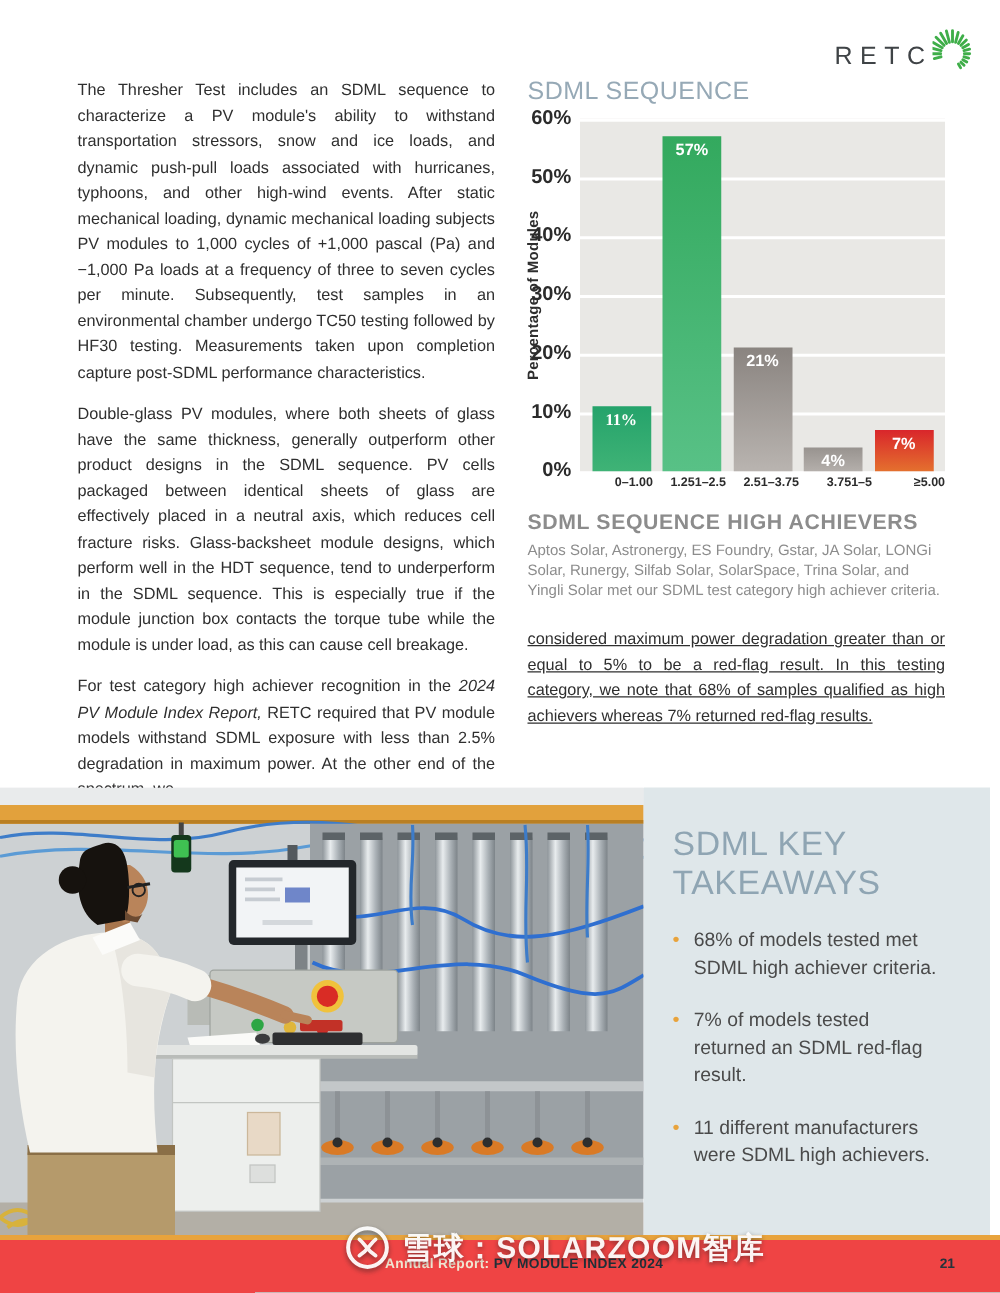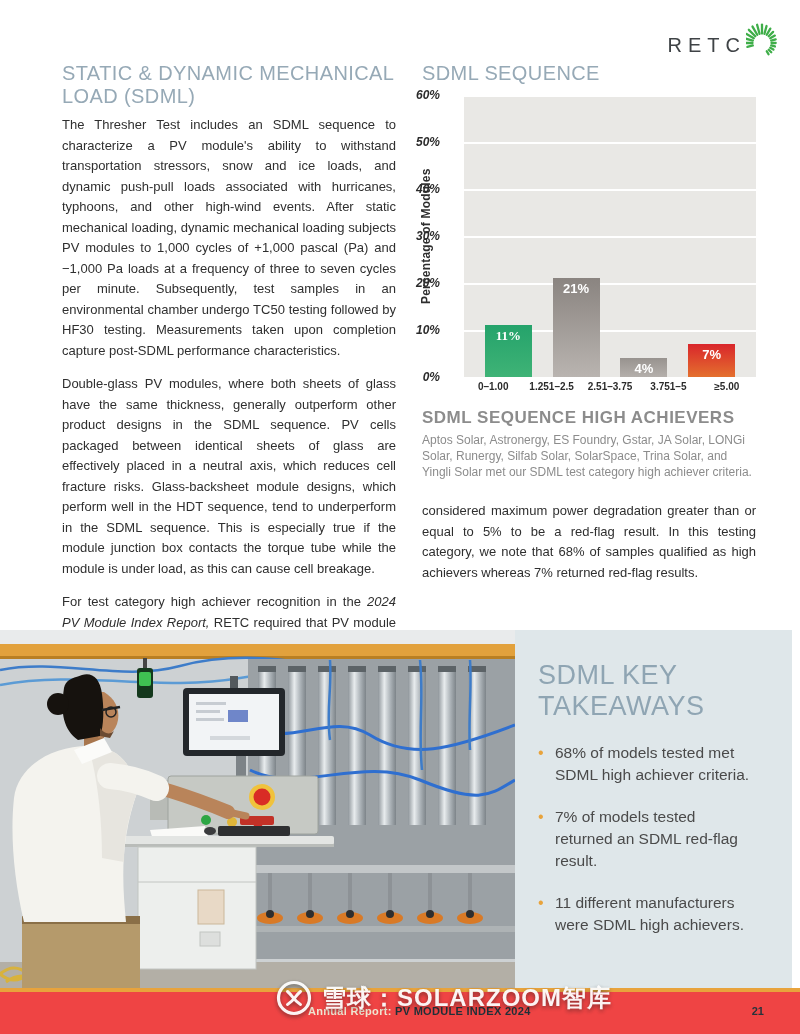--- a/index.html
+++ b/index.html
@@ -16,37 +16,37 @@
         color:#96a9b6;letter-spacing:.4px;}
   .body-p{margin:0 0 13px 0;font-size:13px;line-height:20.5px;color:#2f2f2f;text-align:justify;}
   .body-p em{font-style:italic;}
   
   .chart{margin:10px 0 0 0;}
   .plot-wrap{position:relative;height:282px;}
   .y-axis-label{position:absolute;left:-3px;top:0;height:282px;writing-mode:vertical-rl;
         transform:rotate(180deg);font-weight:bold;font-size:12px;color:#2e2e2e;
         text-align:center;letter-spacing:.2px;}
   .yticks{position:absolute;left:10px;top:0;width:28px;height:282px;}
-  .ytick{position:absolute;right:20px;transform:translateY(50%);font-size:12px;font-weight:bold;color:#2b2b2b;font-style:italic;}
+  .ytick{position:absolute;right:3px;transform:translateY(50%);font-size:16px;font-weight:bold;color:#2b2b2b;}
   .plot{margin-left:42px;width:292px;height:282px;background:#e9e8e5;position:relative;
         background-image:linear-gradient(to bottom,#ffffff 0 2px,transparent 2px);
         background-size:100% 47px;}
   .chart-bars{position:absolute;left:0;top:0;width:100%;height:100%;
         display:flex;align-items:flex-end;justify-content:space-evenly;}
   .bar{width:47px;position:relative;}
   .bar-label{position:absolute;top:3px;left:0;width:100%;text-align:center;
         color:#fff;font-weight:bold;font-size:13px;}
   .xticks{margin-left:42px;width:292px;display:flex;padding-top:4px;}
-  .xtick{flex:1;text-align:center;font-size:10px;font-weight:bold;color:#2b2b2b;}
+  .xtick{flex:1;text-align:right;font-size:10px;font-weight:bold;color:#2b2b2b;}
   .x-axis-label{margin-left:42px;width:292px;text-align:center;font-size:13px;
         font-weight:bold;color:#222;padding-top:5px;letter-spacing:.2px;}
   
   .ha-heading{margin:16px 0 4px 0;font-size:17px;font-weight:bold;color:#8c8c8c;letter-spacing:.5px;}
   .ha-text{margin:0;font-size:12px;line-height:16px;color:#8c8c8c;}
-  .continuation{margin-top:21px;}
+  .continuation{margin-top:21px;text-decoration:underline;}
   
   .photo{position:absolute;left:0;top:630px;width:515px;height:358px;overflow:hidden;}
   
   .takeaways{position:absolute;left:515px;top:630px;width:277px;height:358px;
         background:#dfe7ea;box-sizing:border-box;padding:30px 36px 0 23px;}
   .tk-heading{margin:0 0 20px 0;font-size:27px;line-height:31px;font-weight:400;
         color:#8fa5b3;letter-spacing:.5px;width:200px;}
   .tk-list{list-style:none;margin:0;padding:0;}
   .tk-list li{position:relative;padding-left:17px;margin-bottom:20px;
         font-size:15.5px;line-height:22px;color:#4a4a4a;}
@@ -87,21 +87,20 @@
         <line x1="11.250000000000002" y1="18.77275866404783" x2="6.512371116453508" y2="10.566944730339486" stroke="#3fae49" stroke-width="2.3" stroke-linecap="round"></line>
         <line x1="9.2824855787278" y1="20.282485578727798" x2="2.8364044563863295" y2="13.836404456386328" stroke="#3fae49" stroke-width="2.3" stroke-linecap="round"></line>
         <line x1="7.7727586640478314" y1="22.25" x2="0.49795462649959354" y2="18.04988993061975" stroke="#3fae49" stroke-width="2.3" stroke-linecap="round"></line>
         <line x1="6.823704650253852" y1="24.54121907152605" x2="-0.39088028392059115" y2="22.60807686468826" stroke="#3fae49" stroke-width="2.3" stroke-linecap="round"></line>
         <line x1="6.5" y1="27" x2="0.015559291984647672" y2="26.999999999999996" stroke="#3fae49" stroke-width="2.3" stroke-linecap="round"></line>
         <line x1="6.82370465025385" y1="29.458780928473942" x2="1.4307414265136718" y2="30.903821069085865" stroke="#3fae49" stroke-width="2.3" stroke-linecap="round"></line>
       </svg>
   </div>
 
   <section class="col col-left">
-    <h1 class="section-heading">STATIC &amp; DYNAMIC MECHANICAL LOAD (SDML)</h1>
     <p class="body-p">The Thresher Test includes an SDML sequence to characterize a PV module's ability to withstand transportation stressors, snow and ice loads, and dynamic push-pull loads associated with hurricanes, typhoons, and other high-wind events. After static mechanical loading, dynamic mechanical loading subjects PV modules to 1,000 cycles of +1,000 pascal (Pa) and −1,000 Pa loads at a frequency of three to seven cycles per minute. Subsequently, test samples in an environmental chamber undergo TC50 testing followed by HF30 testing. Measurements taken upon completion capture post-SDML performance characteristics.</p>
     <p class="body-p">Double-glass PV modules, where both sheets of glass have the same thickness, generally outperform other product designs in the SDML sequence. PV cells packaged between identical sheets of glass are effectively placed in a neutral axis, which reduces cell fracture risks. Glass-backsheet module designs, which perform well in the HDT sequence, tend to underperform in the SDML sequence. This is especially true if the module junction box contacts the torque tube while the module is under load, as this can cause cell breakage.</p>
     <p class="body-p"><span>For test category high achiever recognition in the </span><em>2024 PV Module Index Report,</em><span> RETC required that PV module models withstand SDML exposure with less than 2.5% degradation in maximum power. At the other end of the spectrum, we</span></p>
   </section>
 
   <section class="col col-right">
     <h2 class="section-heading">SDML SEQUENCE</h2>
 
     <figure class="chart" style="margin-left:0;margin-right:0;">
       <div class="plot-wrap">
@@ -112,20 +111,23 @@
             <span class="ytick" style="bottom: 33.3333%;">20%</span>
             <span class="ytick" style="bottom: 50%;">30%</span>
             <span class="ytick" style="bottom: 66.6667%;">40%</span>
             <span class="ytick" style="bottom: 83.3333%; margin-left: 41px;">50%</span>
             <span class="ytick" style="bottom: 100%;">60%</span>
           </div>
         <div class="plot">
           <div class="chart-bars">
               <div class="bar" style="height: 18.3333%; background: linear-gradient(rgb(37, 163, 107), rgb(63, 179, 118)); font-family: Liberation Serif, serif;">
                 <span class="bar-label">11%</span>
+              </div>
+              <div class="bar" style="height: 95%; background: linear-gradient(rgb(51, 169, 94), rgb(88, 193, 134));">
+                <span class="bar-label">57%</span>
               </div>
               <div class="bar" style="height: 35%; background: linear-gradient(rgb(138, 132, 128), rgb(185, 180, 176));">
                 <span class="bar-label">21%</span>
               </div>
               <div class="bar" style="height: 6.66667%; background: linear-gradient(rgb(152, 147, 143), rgb(180, 175, 171));">
                 <span class="bar-label">4%</span>
               </div>
               <div class="bar" style="height: 11.6667%; background: linear-gradient(rgb(217, 38, 43), rgb(228, 112, 46));">
                 <span class="bar-label">7%</span>
               </div>

